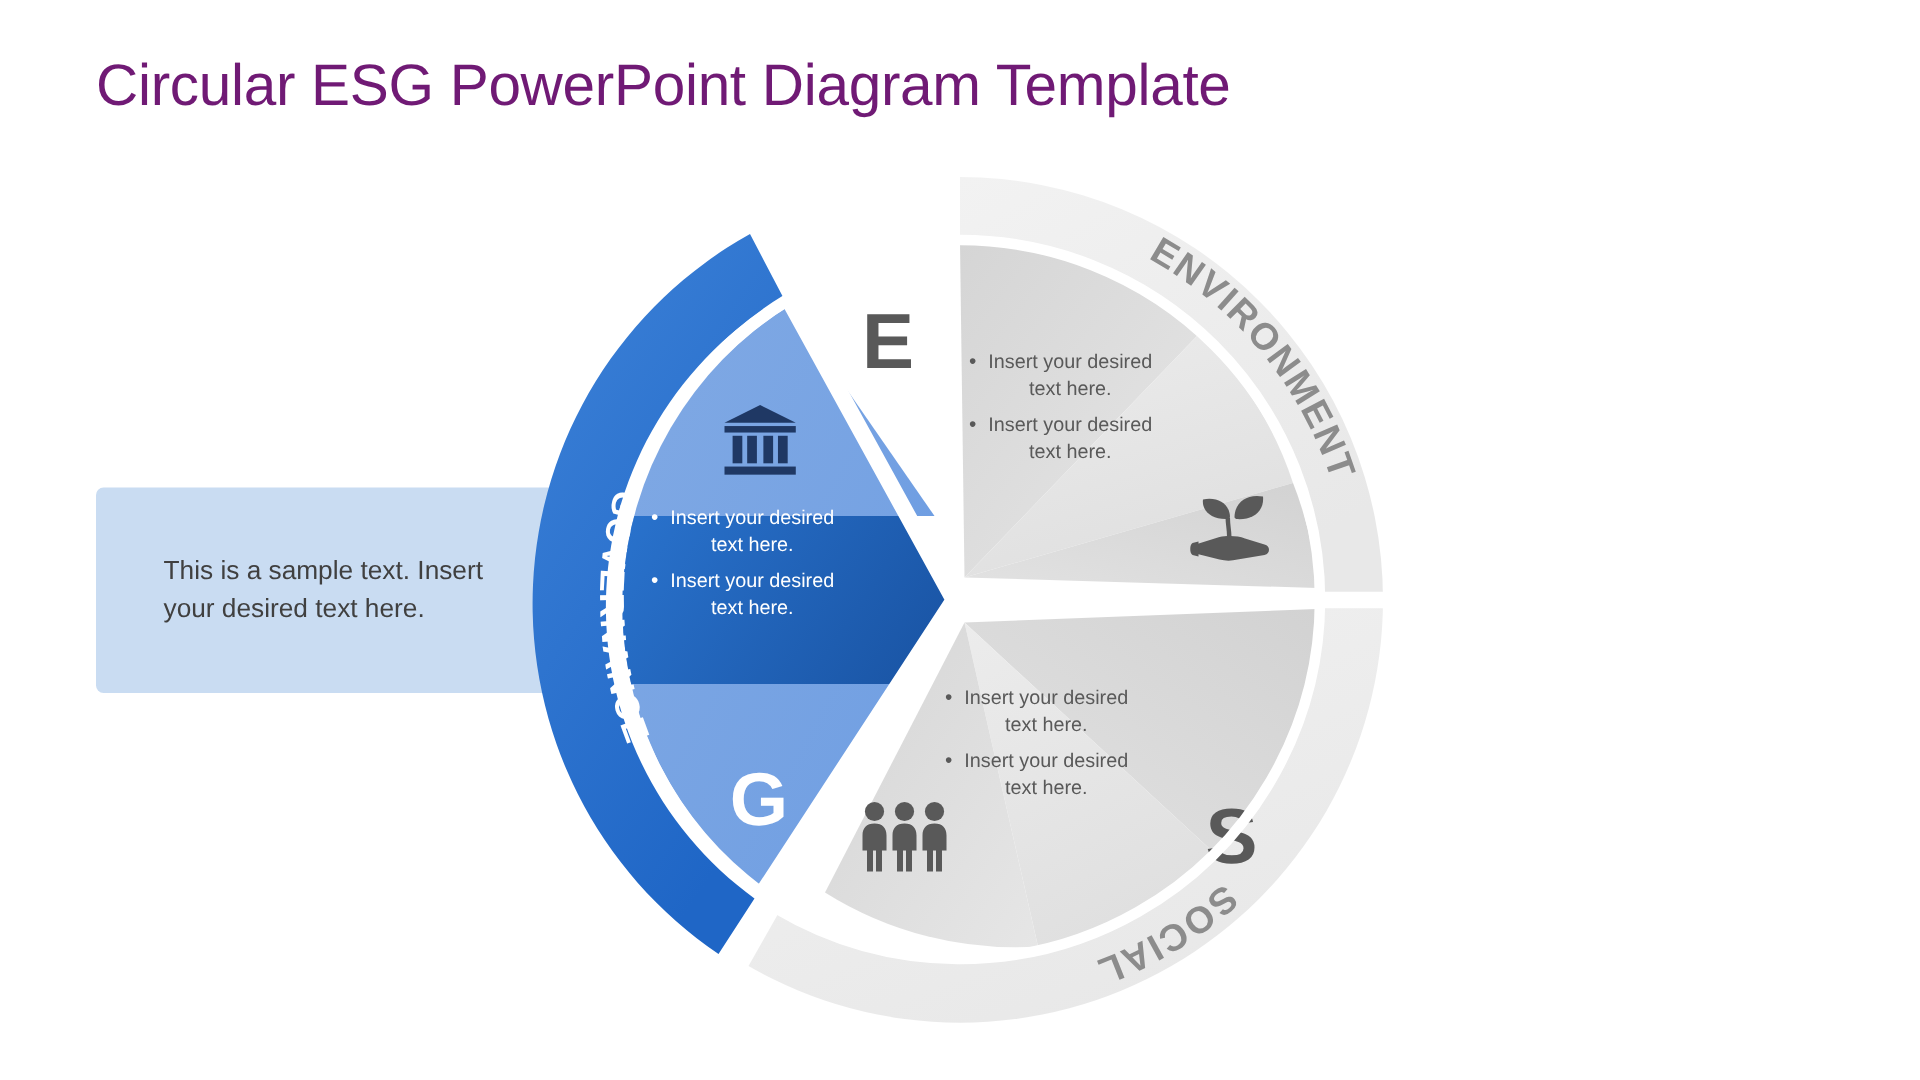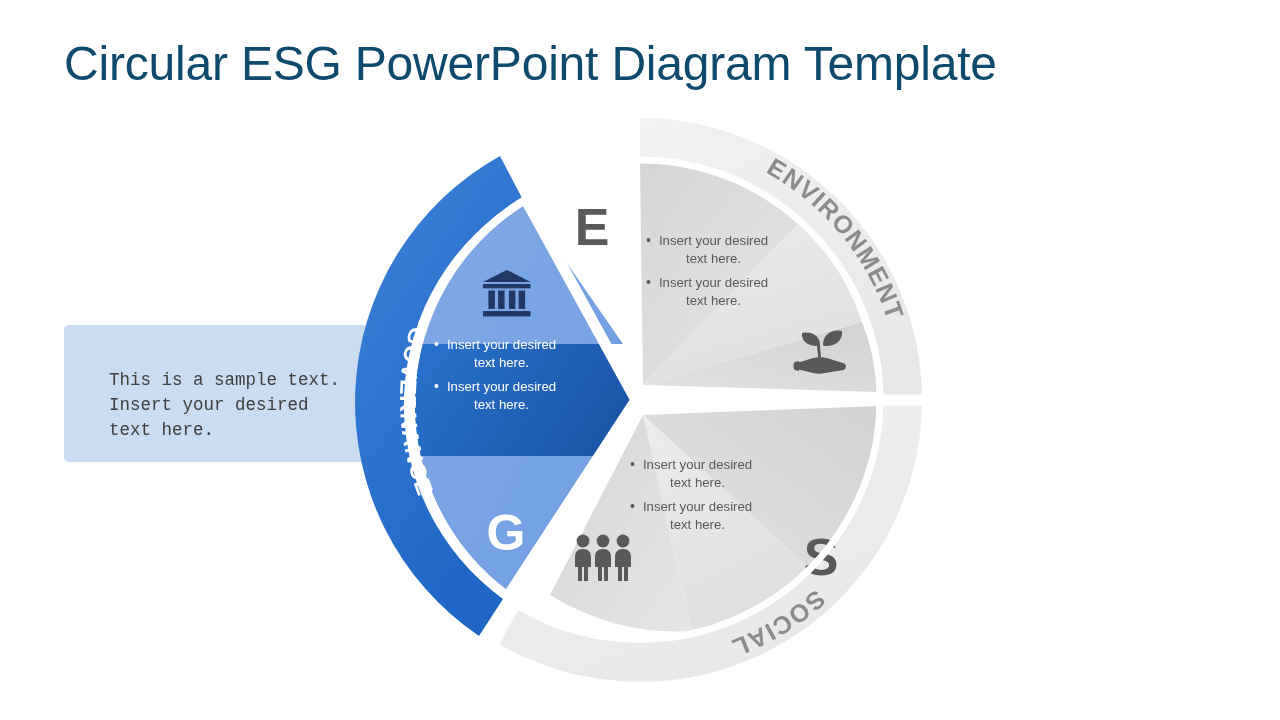--- a/index.html
+++ b/index.html
@@ -6,41 +6,40 @@
   body{
     width:1280px;height:720px;
     background:#ffffff;
     font-family:"Liberation Sans", sans-serif;
     overflow:hidden;
     position:relative;
   }
   #page-title{
     position:absolute;
     left:64px; top:36px;
-    font-size:48px;
+    font-size:39px;
     font-weight:400;
-    color:#0c4a6e;
+    color:#701a75;
     letter-spacing:-0.2px;
     white-space:nowrap;
   }
   #sample-callout{
     position:absolute;
     left:64px; top:325px;
     width:331px; height:137px;
     background:#c9dcf2;
     border-radius:5px;
   }
   #sample-callout .callout-text{
     position:absolute;
     left:45px; top:43px;
     width:250px;
     font-size:17.5px;
     line-height:1.42;
     color:#404040;
-    font-family:Liberation Mono, monospace;
   }
   #diagram{
     position:absolute;
     left:340px; top:100px;
     width:600px; height:600px;
   }
   svg{display:block;}
   .bullet-text{
     font-family:"Liberation Sans", sans-serif;
     font-size:13.2px;

